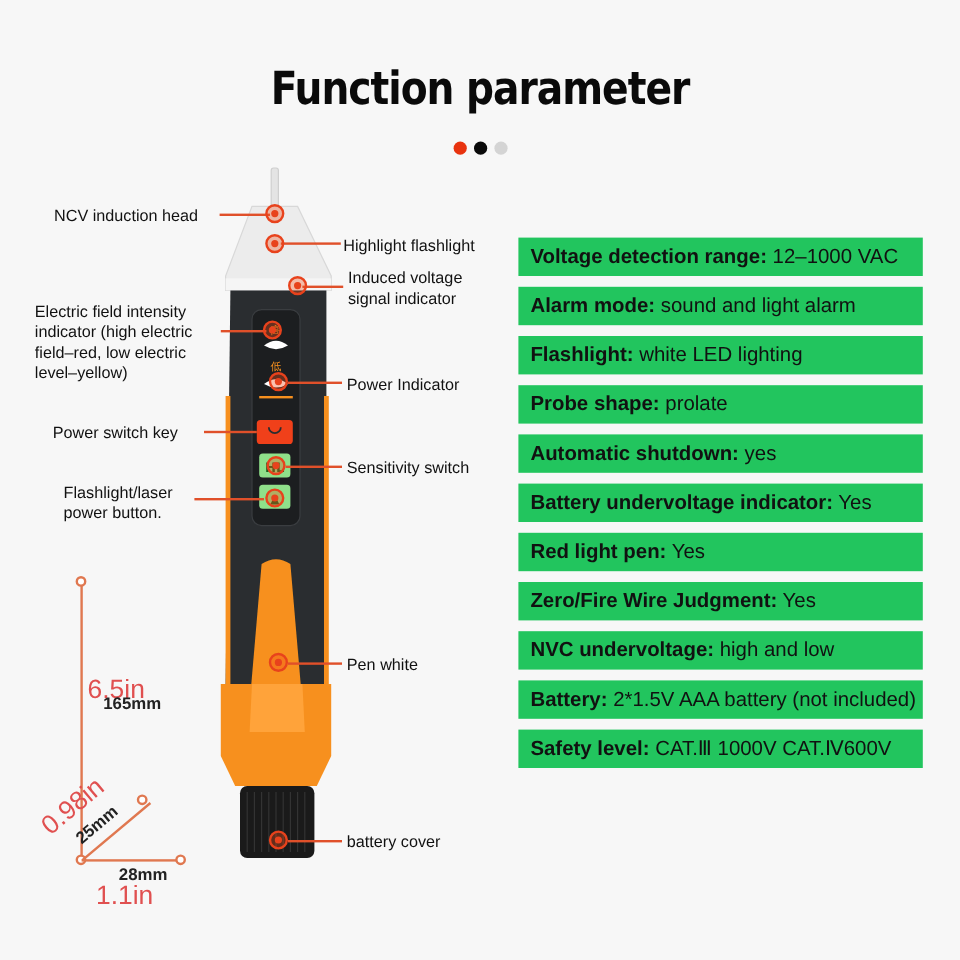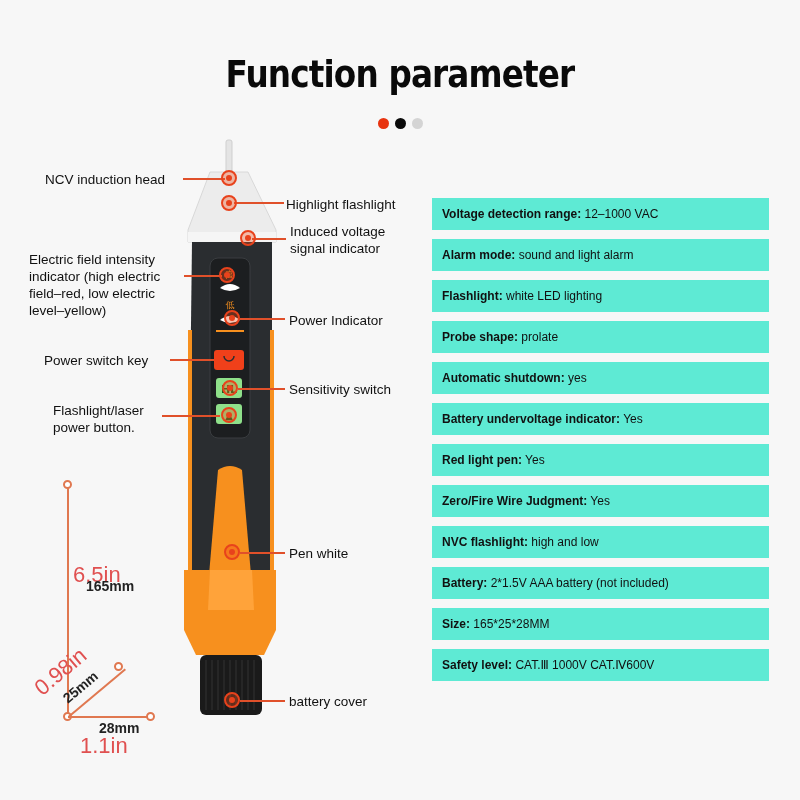--- a/index.html
+++ b/index.html
@@ -3,21 +3,21 @@
 <meta charset="utf-8">
 <style>
   * { box-sizing: border-box; margin: 0; padding: 0; }
   html, body { width: 800px; height: 800px; background: #f7f7f7; overflow: hidden; }
   body { position: relative; font-family: "Liberation Sans", "DejaVu Sans", sans-serif; color: #111; }
   .title { position: absolute; left: 0; width: 800px; top: 52px; text-align: center; font-family: "DejaVu Sans", sans-serif; font-weight: bold; font-size: 38px; letter-spacing: -1px; color: #0a0a0a; transform: scaleX(0.86); }
   .dots { position: absolute; top: 118px; left: 378px; display: flex; gap: 6px; }
   .dot { width: 11px; height: 11px; border-radius: 50%; }
 
   .spec-list { position: absolute; left: 432px; top: 198px; width: 337px; }
-  .spec-row { height: 32px; margin-bottom: 9px; background: #5eead4; padding-left: 10px; font-size: 12px; line-height: 32px; white-space: nowrap; color: #111; }
+  .spec-row { height: 32px; margin-bottom: 9px; background: #22c55e; padding-left: 10px; font-size: 17px; line-height: 32px; white-space: nowrap; color: #111; }
   .spec-row .lbl { font-weight: bold; }
 
   .callout { position: absolute; font-size: 13.5px; line-height: 17px; color: #111; white-space: nowrap; }
   .line { position: absolute; height: 2px; background: #e0502a; }
   .marker { position: absolute; width: 16px; height: 16px; border-radius: 50%; background: rgba(240,80,30,0.35); border: 2px solid #e8421c; }
   .marker::after { content: ""; position: absolute; left: 3px; top: 3px; width: 6px; height: 6px; border-radius: 50%; background: #e8421c; }
 
   .pen { position: absolute; }
   .dim-line { position: absolute; background: #e07850; }
   .dim-end { position: absolute; width: 9px; height: 9px; border-radius: 50%; border: 2px solid #e07850; background: #fff; }
@@ -139,17 +139,16 @@
 
 <div class="spec-list">
   <div class="spec-row"><span class="lbl">Voltage detection range:</span><span> 12–1000 VAC</span></div>
   <div class="spec-row"><span class="lbl">Alarm mode:</span><span> sound and light alarm</span></div>
   <div class="spec-row"><span class="lbl">Flashlight:</span><span> white LED lighting</span></div>
   <div class="spec-row"><span class="lbl">Probe shape:</span><span> prolate</span></div>
   <div class="spec-row"><span class="lbl">Automatic shutdown:</span><span> yes</span></div>
   <div class="spec-row"><span class="lbl">Battery undervoltage indicator:</span><span> Yes</span></div>
   <div class="spec-row"><span class="lbl">Red light pen:</span><span> Yes</span></div>
   <div class="spec-row"><span class="lbl">Zero/Fire Wire Judgment:</span><span> Yes</span></div>
-  <div class="spec-row"><span class="lbl">NVC flashlight:</span><span> high and low</span></div>
+  <div class="spec-row"><span class="lbl">NVC undervoltage:</span><span> high and low</span></div>
   <div class="spec-row"><span class="lbl">Battery:</span><span> 2*1.5V AAA battery (not included)</span></div>
-  <div class="spec-row"><span class="lbl">Size:</span><span> 165*25*28MM</span></div>
   <div class="spec-row"><span class="lbl">Safety level:</span><span> CAT.Ⅲ 1000V CAT.Ⅳ600V</span></div>
 </div>
 
 </body></html>

